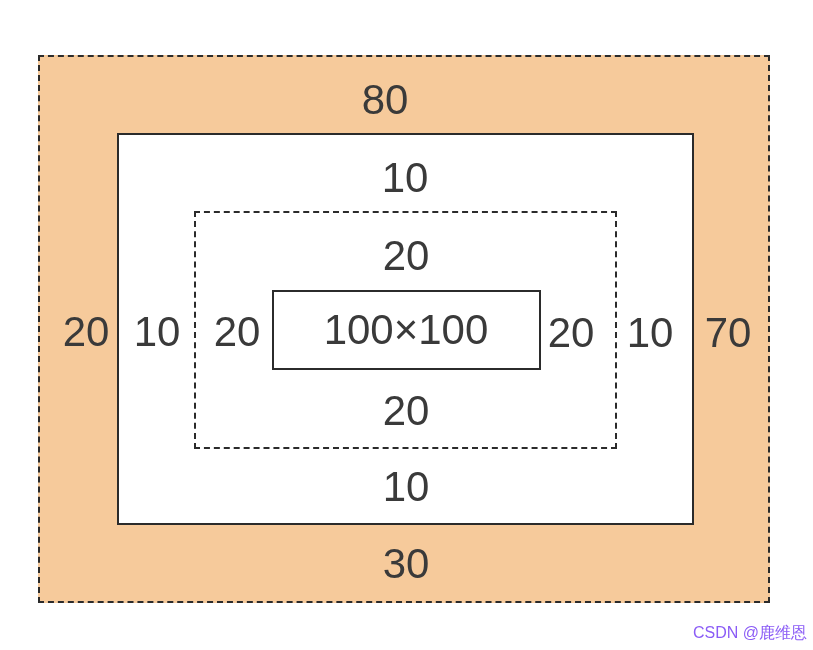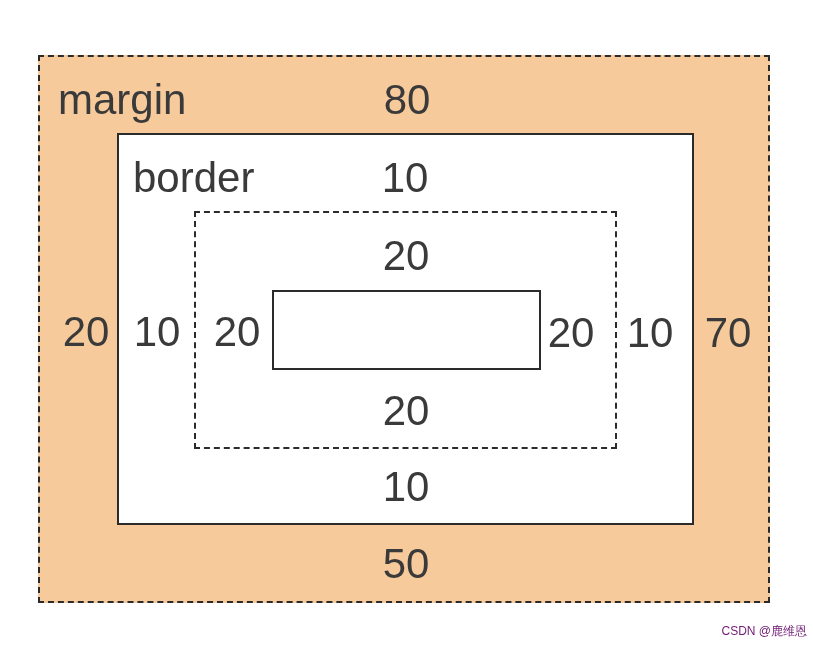--- a/index.html
+++ b/index.html
@@ -46,54 +46,53 @@
     line-height: 1;
     color: #3a3a3a;
     white-space: nowrap;
   }
   .lbl { transform: translateY(-50%); }
   .val { transform: translate(-50%, -50%); }
   .watermark {
     position: absolute;
     right: 6px;
     top: 625px;
-    font-size: 12px;
+    font-size: 16px;
     line-height: 1;
-    color: #701a75;
+    color: #8b5cf6;
     white-space: nowrap;
   }
 </style>
 </head>
 <body>
 
 <div class="stage">
 
   <div class="box margin-area">
     <div class="box border-area">
       <div class="box padding-area">
         <div class="box content-area"></div>
       </div>
     </div>
   </div>
 
-  <span class="lbl" style="left:58px;  top:100px">margin</span>
-  <span class="lbl" style="left:133px; top:178px">border</span>
 
-  <span class="val" style="left:407px; top:100px">80</span>
+  <span class="val" style="left:385px; top:100px">80</span>
   <span class="val" style="left:405px; top:178px">10</span>
   <span class="val" style="left:406px; top:256px">20</span>
 
   <span class="val" style="left:86px;  top:332px">20</span>
   <span class="val" style="left:157px; top:332px">10</span>
   <span class="val" style="left:237px; top:332px">20</span>
 
+  <span class="val" style="left:406px; top:330px">100×100</span>
 
   <span class="val" style="left:571px; top:333px">20</span>
   <span class="val" style="left:650px; top:333px">10</span>
   <span class="val" style="left:728px; top:333px">70</span>
 
   <span class="val" style="left:406px; top:411px">20</span>
   <span class="val" style="left:406px; top:487px">10</span>
-  <span class="val" style="left:406px; top:564px">50</span>
+  <span class="val" style="left:406px; top:564px">30</span>
 
   <div class="watermark">CSDN @鹿维恩</div>
 
 </div>
 
 </body></html>

